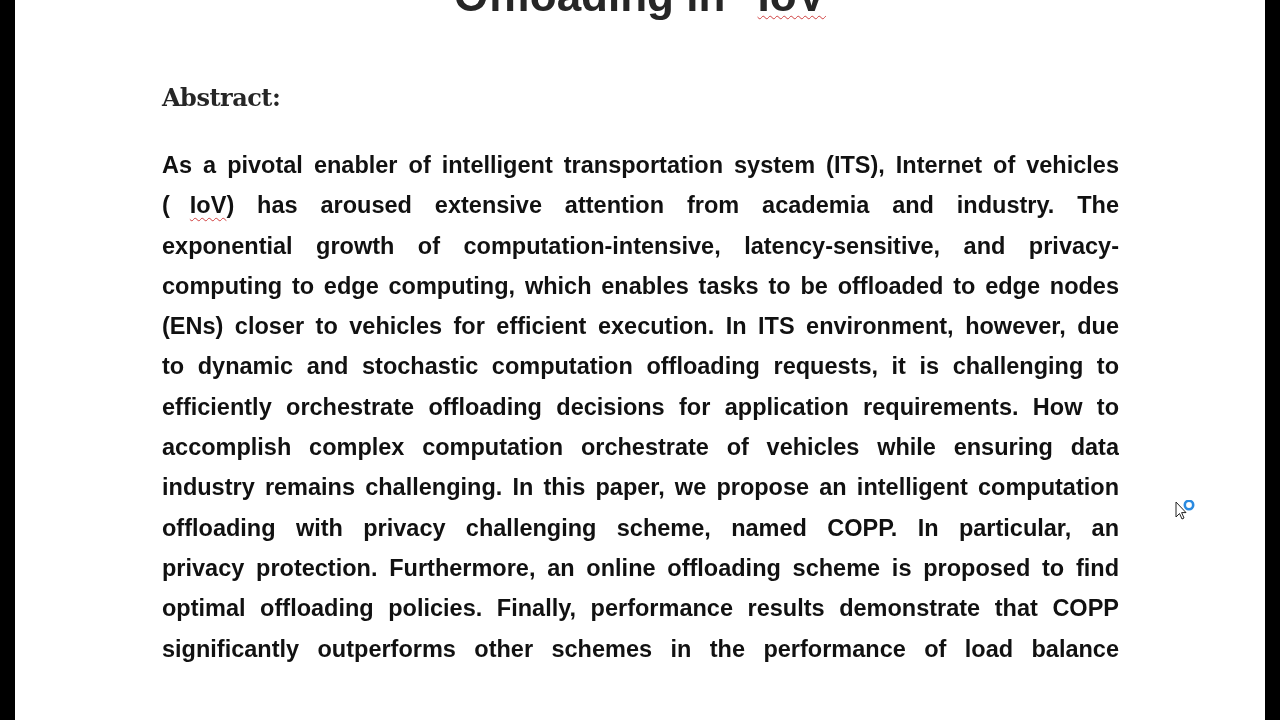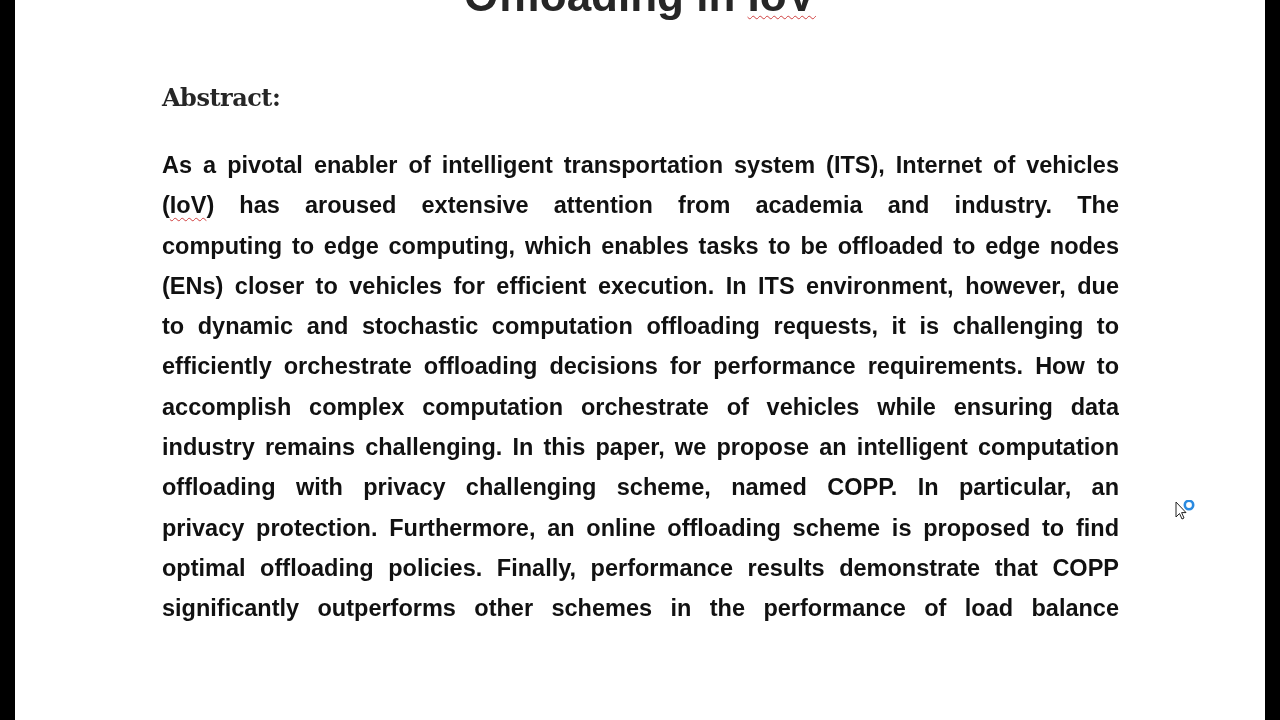--- a/index.html
+++ b/index.html
@@ -36,20 +36,21 @@
     font-weight: bold;
     font-size: 44px;
     line-height: 52px;
     color: #262626;
     white-space: nowrap;
   }
   .squiggle {
     text-decoration: underline wavy #d04040;
     text-decoration-thickness: 1px;
     text-underline-offset: 4px;
+    margin-left: 20px;
   }
   .abstract-heading {
     position: absolute;
     left: 147px;
     top: 82px;
     font-family: "DejaVu Serif", serif;
     font-weight: bold;
     font-size: 24px;
     line-height: 32px;
     color: #262626;
@@ -90,24 +91,25 @@
 <div class="viewport">
   <div class="page">
 
     <div class="title"><span>Offloading in </span><span class="squiggle">IoV</span></div>
 
     <div class="abstract-heading">Abstract:</div>
 
     <div class="abstract-body">
       <span class="line">As a pivotal enabler of intelligent transportation system (ITS), Internet of vehicles</span>
       <span class="line" id="line-iov-1">(<span class="squiggle">IoV</span>) has aroused extensive attention from academia and industry. The</span>
+      <span class="line">exponential growth of computation-intensive, latency-sensitive, and privacy-</span>
       <span class="line">computing to edge computing, which enables tasks to be offloaded to edge nodes</span>
       <span class="line">(ENs) closer to vehicles for efficient execution. In ITS environment, however, due</span>
       <span class="line">to dynamic and stochastic computation offloading requests, it is challenging to</span>
-      <span class="line">efficiently orchestrate offloading decisions for performance requirements. How to</span>
+      <span class="line">efficiently orchestrate offloading decisions for application requirements. How to</span>
       <span class="line">accomplish complex computation orchestrate of vehicles while ensuring data</span>
       <span class="line">industry remains challenging. In this paper, we propose an intelligent computation</span>
       <span class="line">offloading with privacy challenging scheme, named COPP. In particular, an</span>
       <span class="line">privacy protection. Furthermore, an online offloading scheme is proposed to find</span>
       <span class="line">optimal offloading policies. Finally, performance results demonstrate that COPP</span>
       <span class="line">significantly outperforms other schemes in the performance of load balance</span>
     </div>
   </div>
 
   <div class="cursor">

